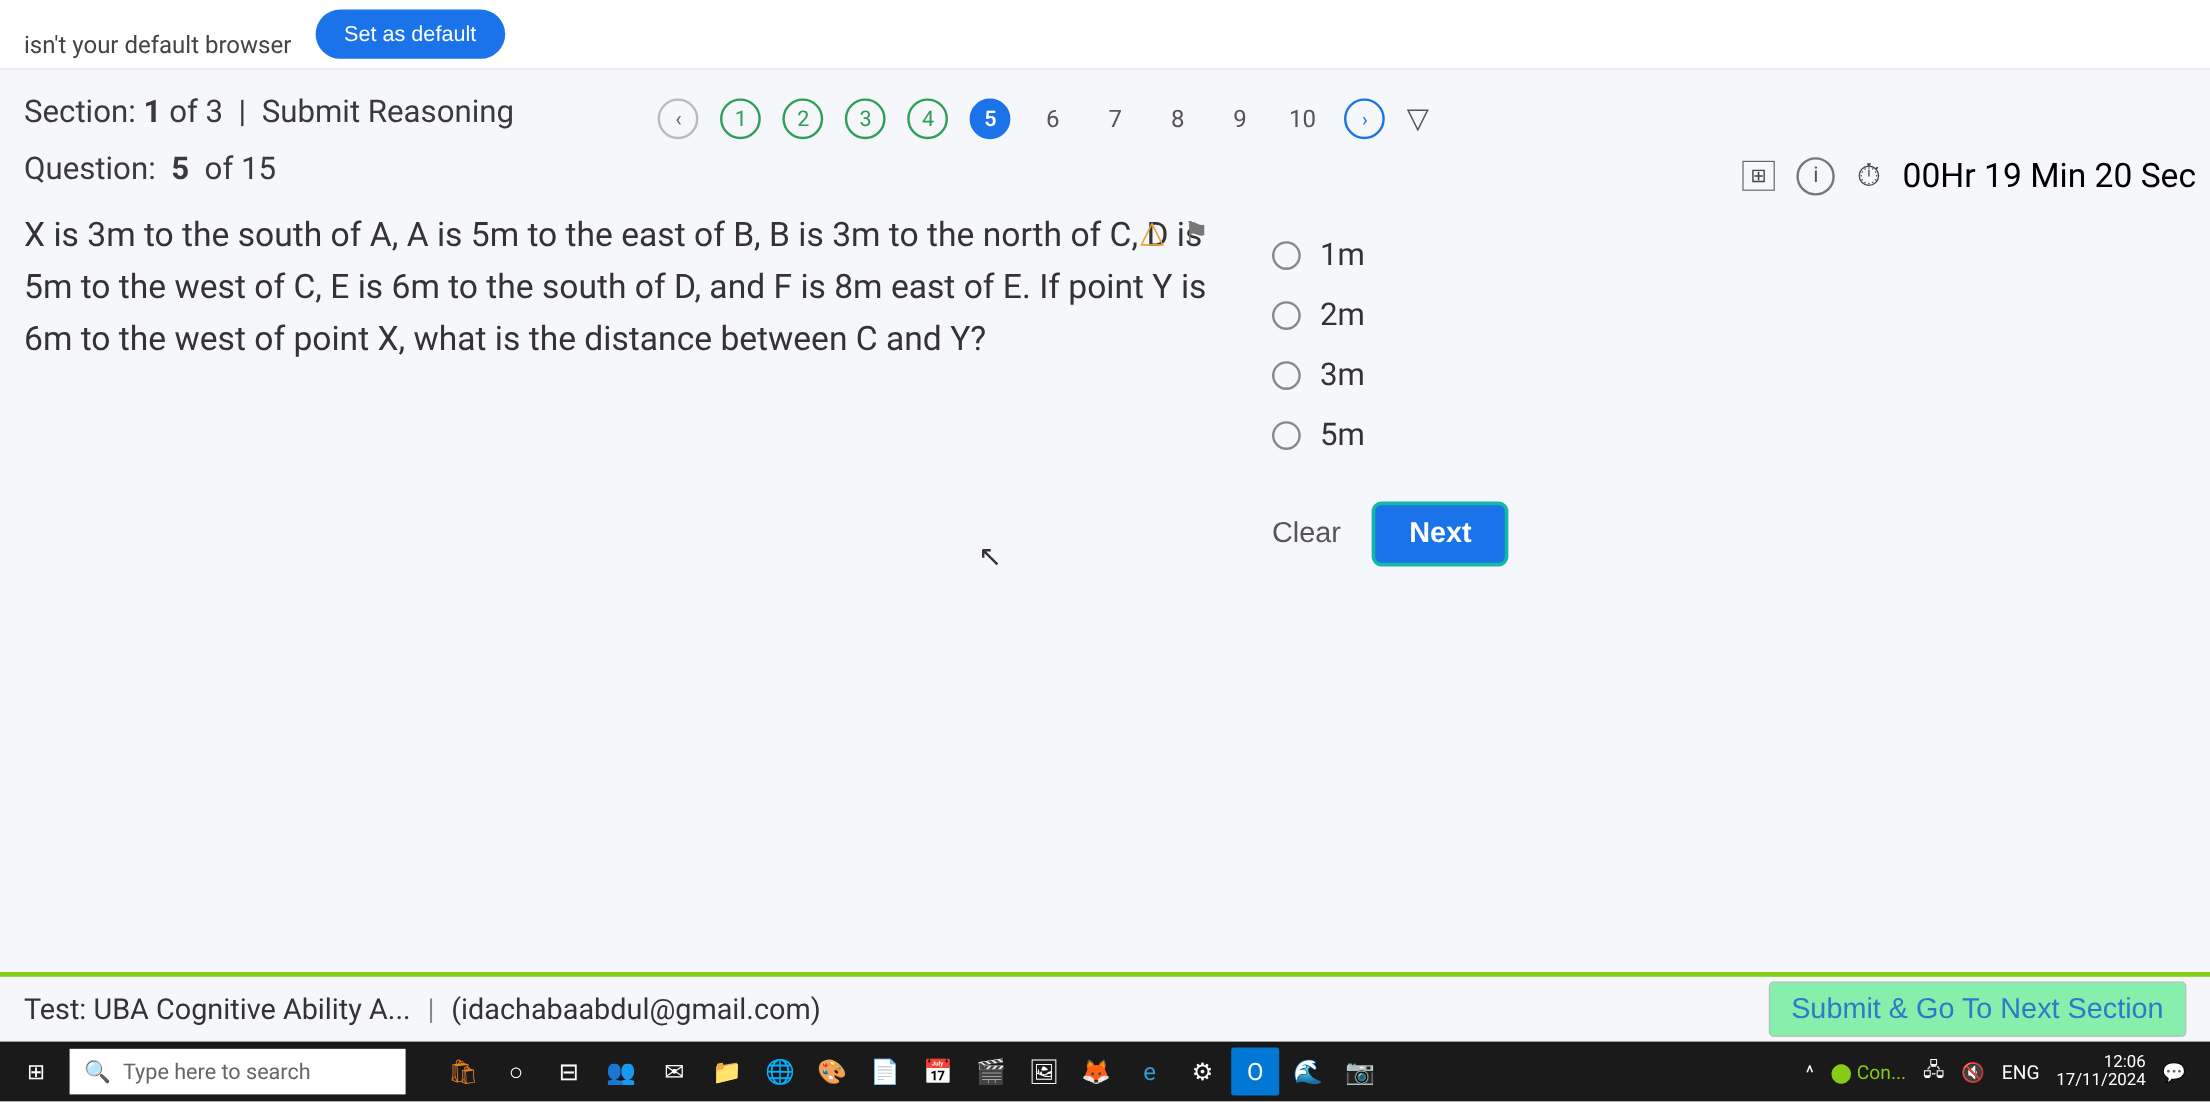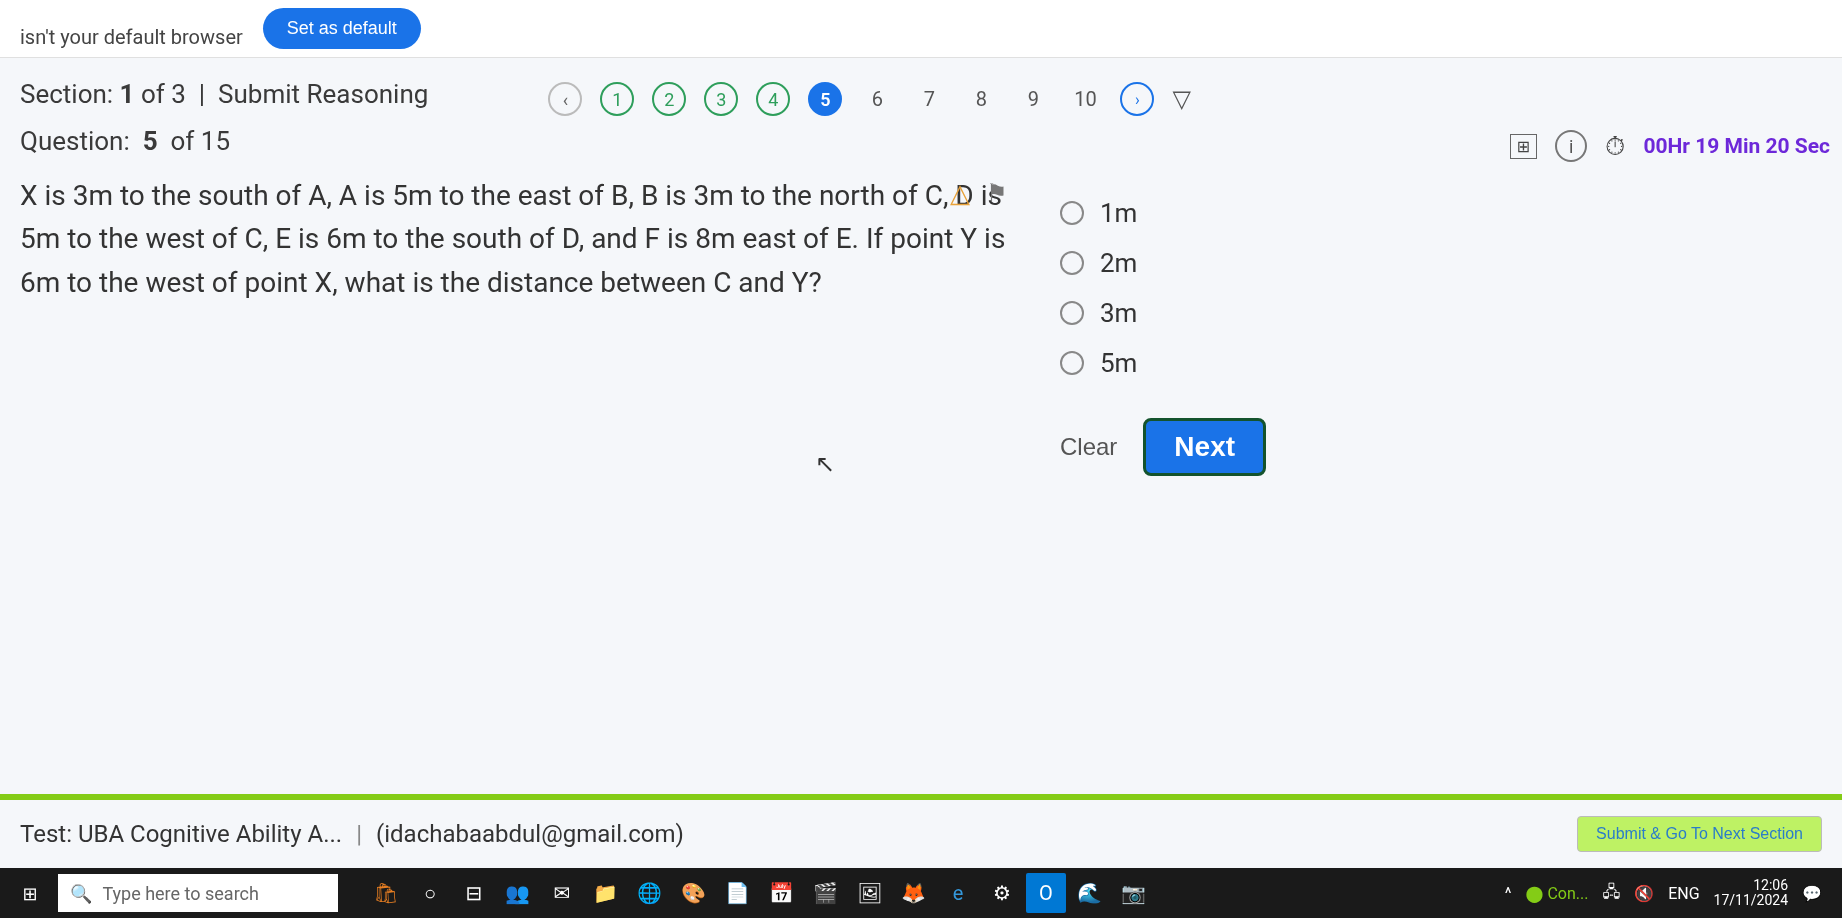--- a/index.html
+++ b/index.html
@@ -74,21 +74,21 @@
     .right-tools {
       position: absolute; right: 12px; top: 130px;
       display: flex; align-items: center; gap: 18px;
       font-size: 22px; color: #444;
     }
     .tool-circle {
       width: 32px; height: 32px; border: 2px solid #777; border-radius: 50%;
       display:flex; align-items:center; justify-content:center;
       font-size: 18px; color: #555; cursor:pointer;
     }
-    .timer-text { font-size: 21px; color: #6d28d9; font-weight: 700; }
+    .timer-text { font-size: 28px; color: #000000; font-weight: 400; }
     .question-row {
       padding: 6px 20px 0 20px;
       font-size: 26px;
       color: #3a3a3a;
     }
     .main-area {
       display: flex;
       padding: 18px 20px 0 20px;
       gap: 40px;
     }
@@ -119,37 +119,37 @@
       margin: 20px 0; cursor: pointer;
     }
     .radio-outer {
       width: 24px; height: 24px; border: 2px solid #888; border-radius: 50%;
       display:inline-block;
     }
     .option-text { font-size: 26px; color: #333; }
     .action-row { display: flex; align-items: center; gap: 26px; margin-top: 40px; }
     .clear-btn { font-size: 24px; color: #555; background: none; border: none; cursor: pointer; }
     .next-btn {
-      background: #1a73e8; color: #fff; border: 3px solid #14532d;
-      padding: 10px 28px; font-size: 28px; font-weight: 600;
+      background: #1a73e8; color: #fff; border: 3px solid #14b8a6;
+      padding: 10px 28px; font-size: 24px; font-weight: 600;
       border-radius: 8px; cursor: pointer;
     }
     .footer-bar {
       position: absolute;
       bottom: 50px; left: 0; right: 0;
-      border-top: 6px solid #84cc16;
+      border-top: 4px solid #84cc16;
       display: flex; align-items: center; justify-content: space-between;
-      padding: 16px 20px;
+      padding: 4px 20px;
       background: #f5f7fa;
     }
     .footer-left { display: flex; align-items: center; gap: 14px; font-size: 24px; color: #333; }
     .footer-divider { color: #888; }
     .submit-btn {
-      background: #bef264; border: 1px solid #bbb; color: #2a7cc9;
-      padding: 8px 18px; font-size: 16px; border-radius: 4px; cursor: pointer;
+      background: #86efac; border: 1px solid #bbb; color: #2a7cc9;
+      padding: 8px 18px; font-size: 24px; border-radius: 4px; cursor: pointer;
     }
     .taskbar {
       position: absolute; bottom: 0; left: 0; right: 0; height: 50px;
       background: #1a1a1a; display: flex; align-items: center;
       padding: 0 10px; gap: 8px;
     }
     .win-logo { width: 40px; display:flex; align-items:center; justify-content:center; color:#fff; font-size:18px;}
     .search-box {
       background: #fff; height: 38px; width: 280px;
       display: flex; align-items: center; padding: 0 12px;

